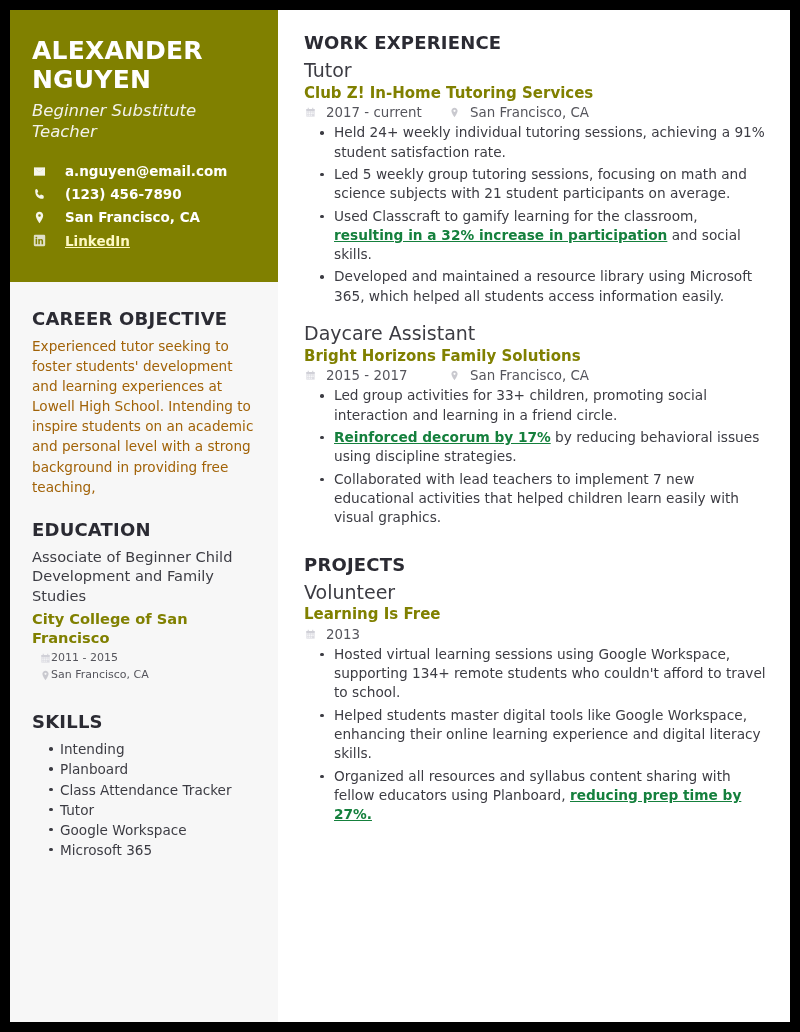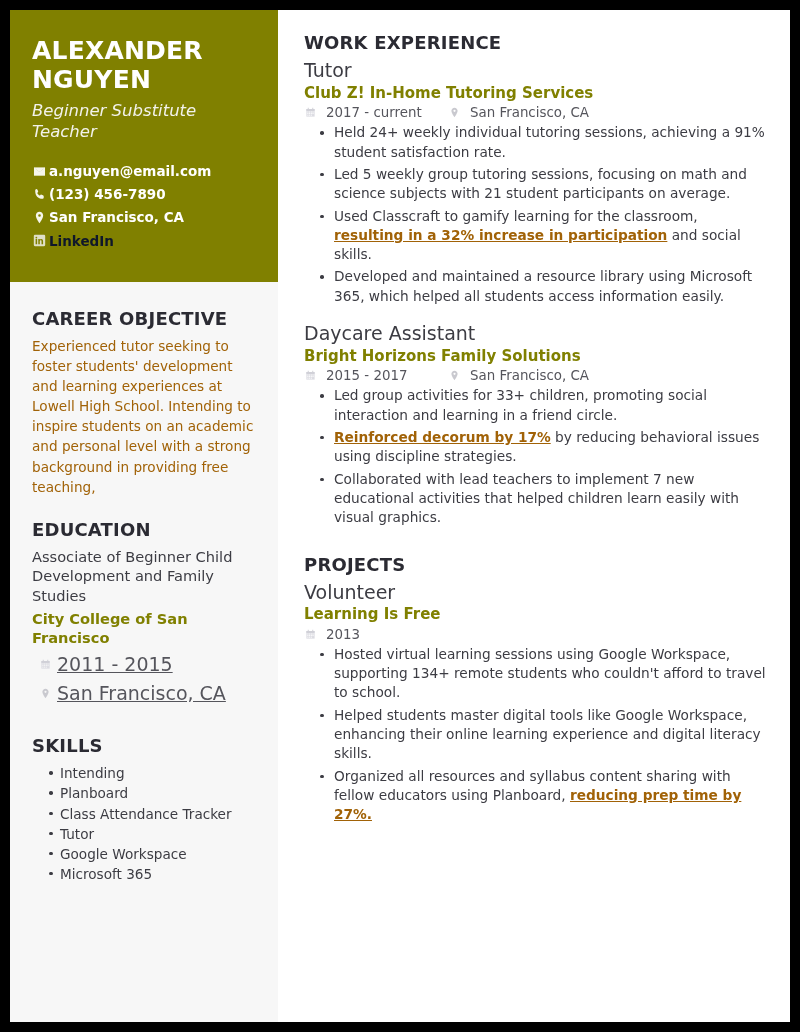--- a/index.html
+++ b/index.html
@@ -48,37 +48,37 @@
     color: #f2f2ea;
     font-size: 16.5px;
     font-style: italic;
     line-height: 1.3;
     margin: 4px 0 18px 0;
   }
   .contact-list { margin-top: 6px; }
   .contact-row {
     display: flex;
     align-items: center;
-    gap: 3px;
+    gap: 19px;
     margin-bottom: 3px;
     color: #ffffff;
     font-size: 13.5px;
     font-weight: bold;
     line-height: 1.5;
   }
   .contact-row .ic {
     width: 14px; height: 14px;
     flex: 0 0 14px;
     display: inline-flex;
     align-items: center;
     justify-content: center;
     opacity: .92;
   }
   .contact-row .ic svg { width: 13px; height: 13px; fill: #ffffff; display:block; }
-  .contact-link { color: #0f172a; }
+  .contact-link { text-decoration: underline; color: #fef9c3; }
 
   .side-body { padding: 18px 22px 10px 22px; }
 
   .side-h {
     font-size: 18px;
     font-weight: bold;
     color: #2b2b33;
     letter-spacing: .2px;
     text-transform: uppercase;
     margin: 8px 0 7px 0;
@@ -99,26 +99,24 @@
   .edu-school {
     font-size: 14.6px;
     color: #808000;
     font-weight: bold;
     line-height: 1.32;
     margin: 3px 0 3px 0;
   }
   .meta-row {
     display: flex;
     align-items: center;
-    gap: 6px;
     color: #55555c;
-    font-size: 19px;
+    font-size: 11px;
     line-height: 1.5;
     margin-left: 7px;
-    text-decoration: underline;
   }
   .meta-row .ic { width: 12px; height: 12px; flex: 0 0 12px; display:inline-flex; align-items:center; justify-content:center;}
   .meta-row .ic svg { width: 11px; height: 11px; fill: #c9c9cf; display: block; }
 
   .skills-list {
     margin: 0; padding: 0 0 0 17px;
     list-style: none;
   }
   .skills-list li {
     font-size: 13.6px;
@@ -193,21 +191,21 @@
     content: "";
     position: absolute;
     left: 0; top: 8px;
     width: 3.5px; height: 3.5px;
     border-radius: 50%;
     background: #3c3c43;
   }
   .bullets li b {
     font-weight: bold;
     text-decoration: underline;
-    color: #a16207;
+    color: #15803d;
   }
   .sec-gap { height: 10px; }
   .sec-gap-lg { height: 20px; }
 </style>
 </head>
 <body>
 
 <div class="page">
 
   <aside class="sidebar">

